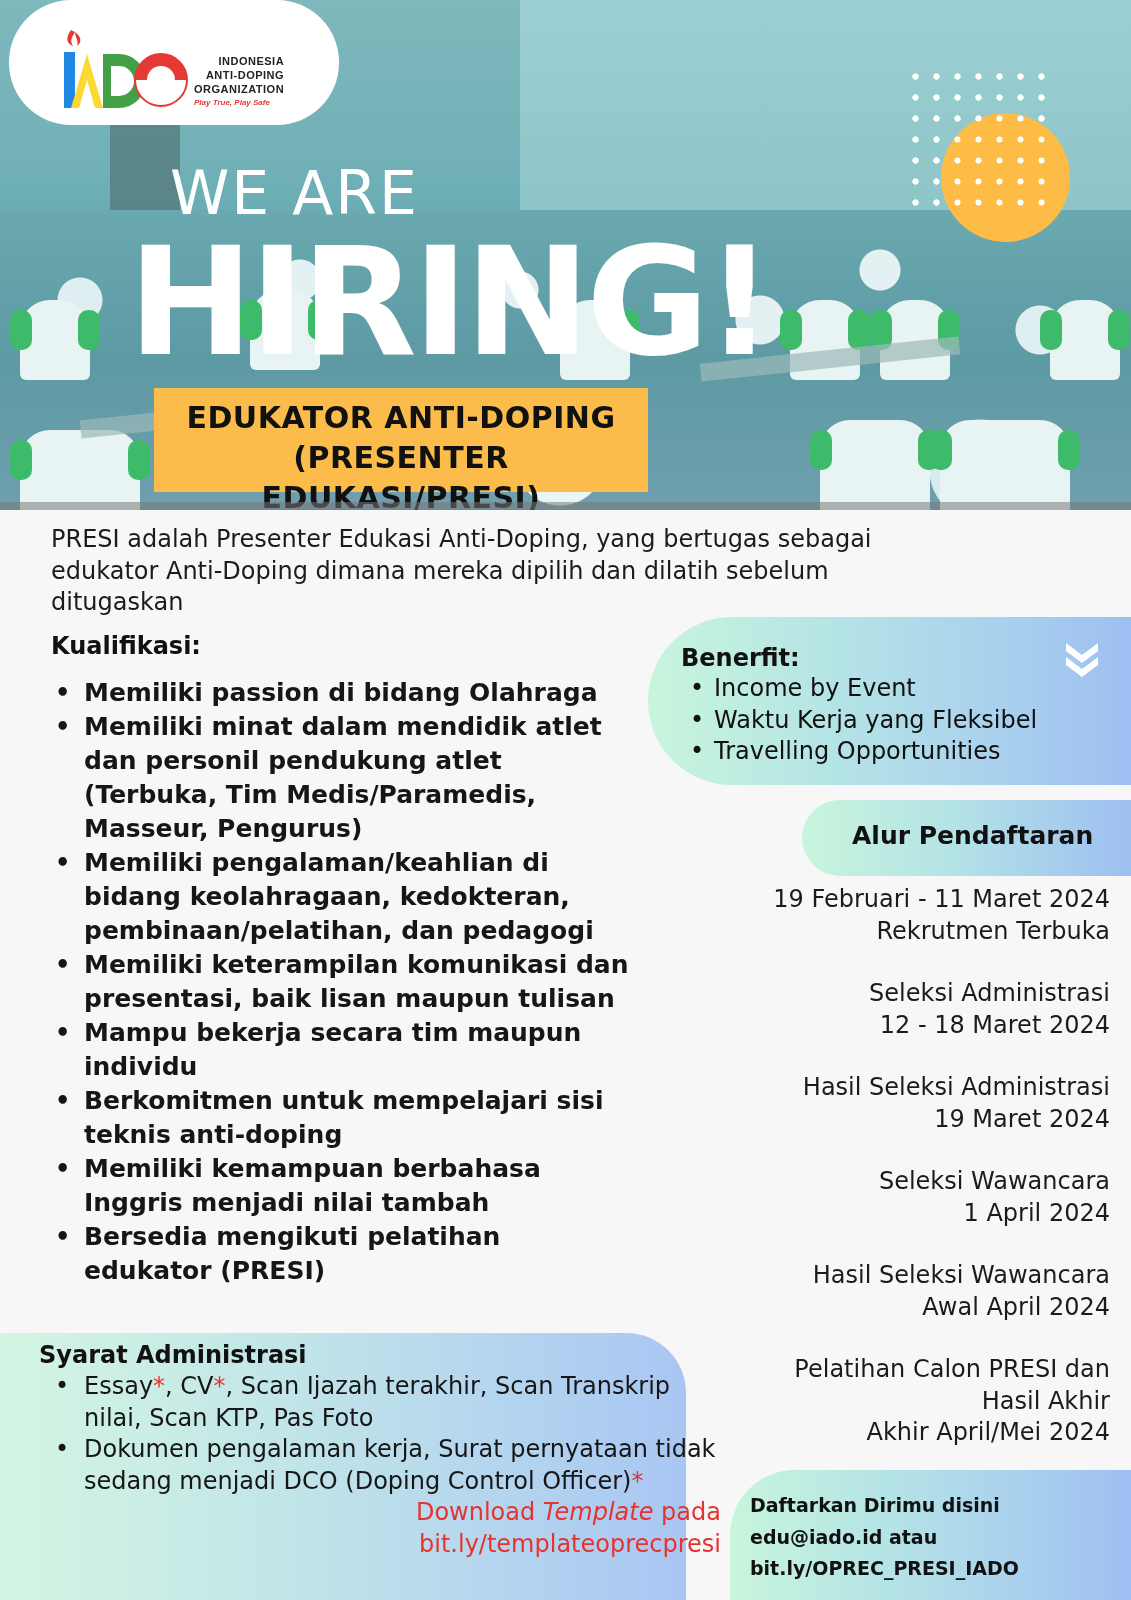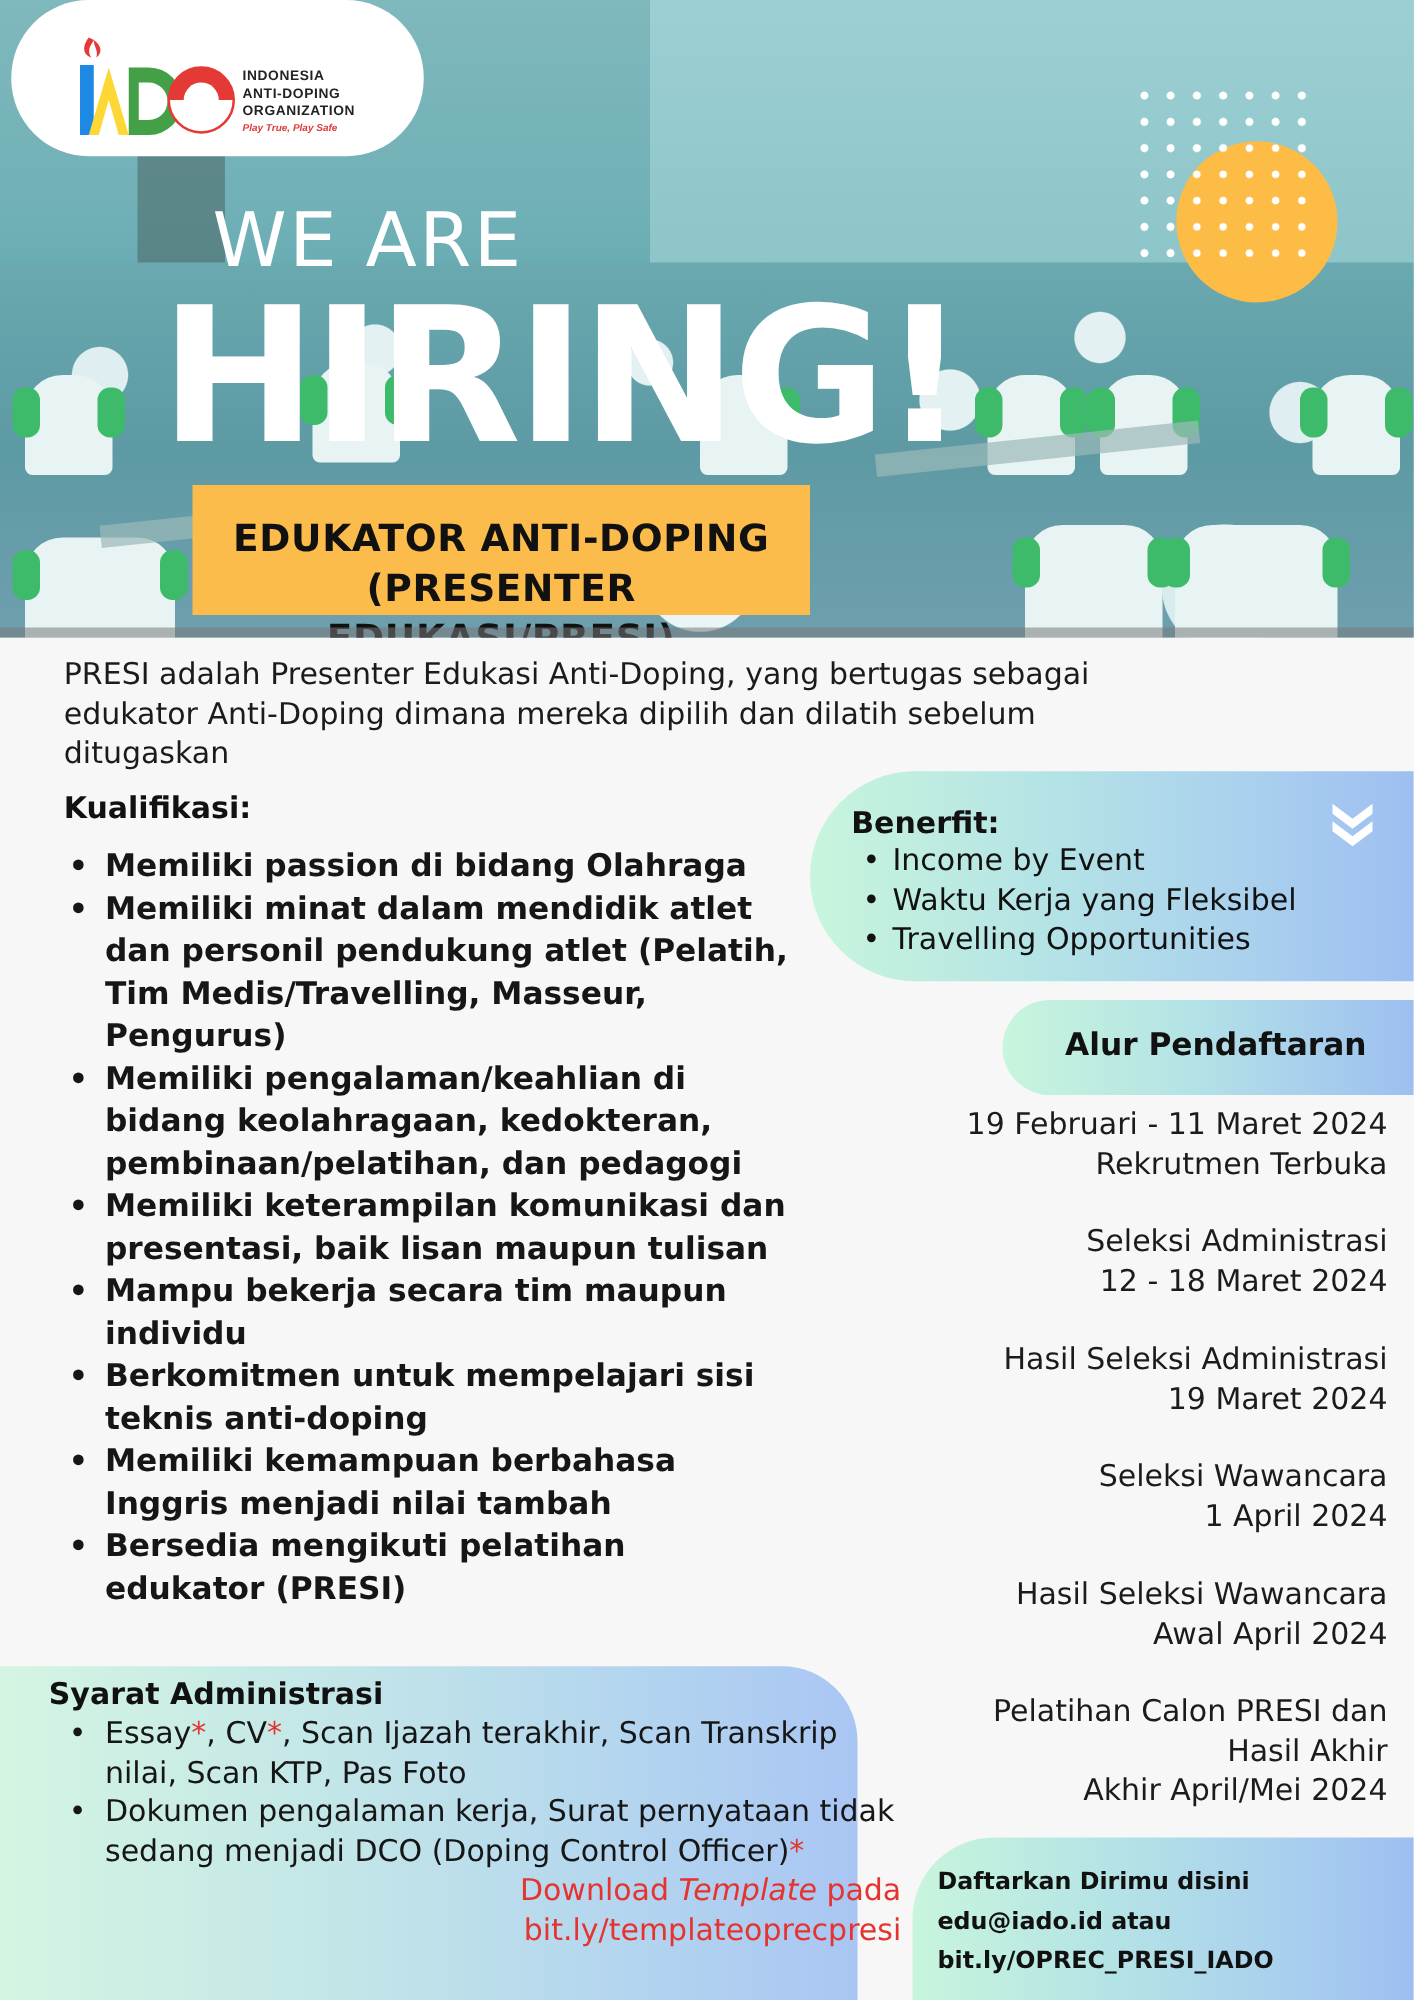--- a/index.html
+++ b/index.html
@@ -22,35 +22,35 @@
       radial-gradient(circle at 880px 60px, #e4f1f2 0 20px, transparent 21px),
       radial-gradient(circle at 1040px 120px, #dfeef0 0 24px, transparent 25px),
       radial-gradient(circle at 560px 250px, #eaf5f5 0 45px, transparent 46px),
       radial-gradient(circle at 980px 260px, #d8ecee 0 50px, transparent 51px),
       linear-gradient(180deg, #6aa9b0 0%, #5d9aa4 50%, #6f9fae 100%); }
   .shirt { position: absolute; width: 70px; height: 80px; border-radius: 30px 30px 6px 6px; background: #e8f3f3; }
   .shirt::before, .shirt::after { content: ""; position: absolute; top: 10px; width: 22px; height: 40px; background: #3dbb6b; border-radius: 10px; }
   .shirt::before { left: -10px; } .shirt::after { right: -10px; }
   .table-strip { position: absolute; height: 18px; background: #9bb9b8; opacity: .7; transform: rotate(-6deg); }
 
-  .logo-pill { position: absolute; left: 9px; top: 0; width: 330px; height: 125px; background: #ffffff; border-radius: 0 0 62px 62px / 0 0 62px 62px; border-top-left-radius: 62px; border-top-right-radius: 62px; }
+  .logo-pill { position: absolute; left: 9px; top: 0; width: 330px; height: 125px; background: #ffffff; border-radius: 0 0 62px 62px / 0 0 62px 62px; border-top-left-radius: 62px; border-top-right-radius: 62px; text-align: right; }
   .logo-mark { position: absolute; left: 52px; top: 22px; width: 130px; height: 90px; }
   .logo-text { position: absolute; left: 185px; top: 54px; font-family: "Liberation Sans", sans-serif; font-weight: 700; font-size: 11px; line-height: 14px; color: #222; letter-spacing: .5px; }
   .logo-tag { position: absolute; left: 185px; top: 98px; font-family: "Liberation Sans", sans-serif; font-style: italic; font-weight: 700; font-size: 8px; color: #e03a3a; }
 
   .dots { position: absolute; left: 905px; top: 66px; width: 140px; height: 140px;
     background-image: radial-gradient(circle, #ffffff 0 2.8px, transparent 3.3px); background-size: 21px 21px; background-position: 0 0; }
   .sun { position: absolute; left: 941px; top: 113px; width: 129px; height: 129px; border-radius: 50%; background: #fcbc45; }
   .dots-over { position: absolute; left: 905px; top: 66px; width: 140px; height: 140px;
     background-image: radial-gradient(circle, #ffffff 0 2.8px, transparent 3.3px); background-size: 21px 21px; }
 
   .we-are { position: absolute; left: 130px; top: 148px; font-family: "DejaVu Sans", sans-serif; font-size: 60px; line-height: 90px; color: #ffffff; letter-spacing: 2px; font-weight: 400; margin-left: 40px; }
   .hiring { position: absolute; left: 128px; top: 232px; font-family: "DejaVu Sans", sans-serif; font-size: 150px; line-height: 140px; color: #ffffff; font-weight: 700; letter-spacing: -4px; }
 
-  .title-box { position: absolute; left: 154px; top: 388px; width: 494px; height: 104px; background: #fcbc4c; text-align: center; padding-top: 24px; }
+  .title-box { position: absolute; left: 154px; top: 388px; width: 494px; height: 104px; background: #fcbc4c; text-align: center; padding-top: 10px; }
   .title-box .l1, .title-box .l2 { font-family: "DejaVu Sans", sans-serif; font-weight: 700; font-size: 30px; line-height: 40px; color: #111; letter-spacing: .5px; }
 
   
   .intro { position: absolute; left: 51px; top: 524px; width: 880px; font-size: 24px; line-height: 31.5px; color: #1b1b1b; }
 
   
   .qual-title { position: absolute; left: 51px; top: 632px; font-weight: 700; font-size: 24px; color: #111; }
   .qual-list { position: absolute; left: 51px; top: 676px; width: 580px; list-style: none; }
   .qual-list li { position: relative; padding-left: 33px; font-size: 25px; line-height: 34px; color: #161616; font-weight: bold; }
   .qual-list li::before { content: "•"; position: absolute; left: 4px; top: 0; font-size: 24px; }
@@ -142,21 +142,21 @@
     <div class="l1">EDUKATOR ANTI-DOPING</div>
     <div class="l2">(PRESENTER EDUKASI/PRESI)</div>
   </div>
 </section>
 
 <p class="intro">PRESI adalah Presenter Edukasi Anti-Doping, yang bertugas sebagai edukator Anti-Doping dimana mereka dipilih dan dilatih sebelum ditugaskan</p>
 
 <h2 class="qual-title">Kualifikasi:</h2>
 <ul class="qual-list">
   <li>Memiliki passion di bidang Olahraga</li>
-  <li>Memiliki minat dalam mendidik atlet dan personil pendukung atlet (Pelatih, Tim Medis/Travelling, Masseur, Pengurus)</li>
+  <li>Memiliki minat dalam mendidik atlet dan personil pendukung atlet (Terbuka, Tim Medis/Paramedis, Masseur, Pengurus)</li>
   <li>Memiliki pengalaman/keahlian di bidang keolahragaan, kedokteran, pembinaan/pelatihan, dan pedagogi</li>
   <li>Memiliki keterampilan komunikasi dan presentasi, baik lisan maupun tulisan</li>
   <li>Mampu bekerja secara tim maupun individu</li>
   <li>Berkomitmen untuk mempelajari sisi teknis anti-doping</li>
   <li>Memiliki kemampuan berbahasa Inggris menjadi nilai tambah</li>
   <li>Bersedia mengikuti pelatihan edukator (PRESI)</li>
 </ul>
 
 <section class="benefit">
   <div class="benefit-title">Benerfit:</div>

